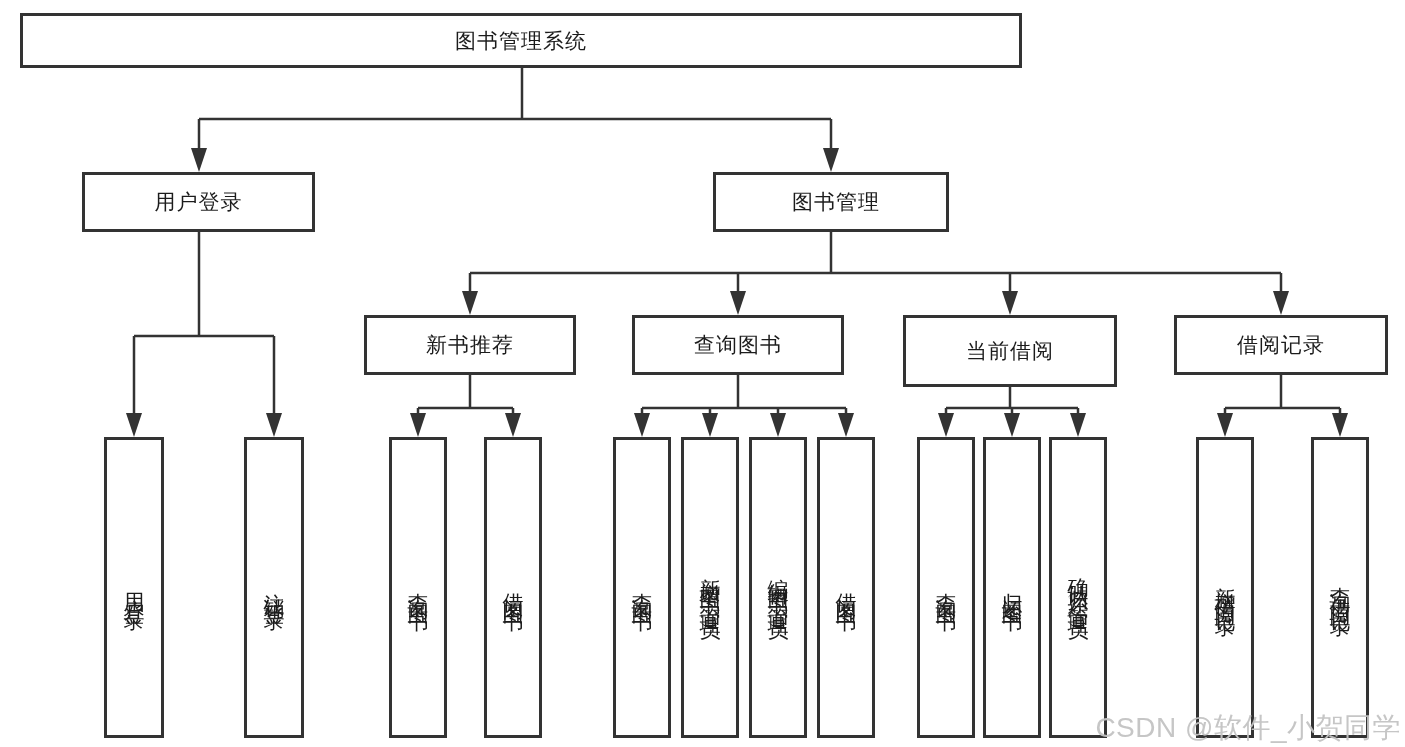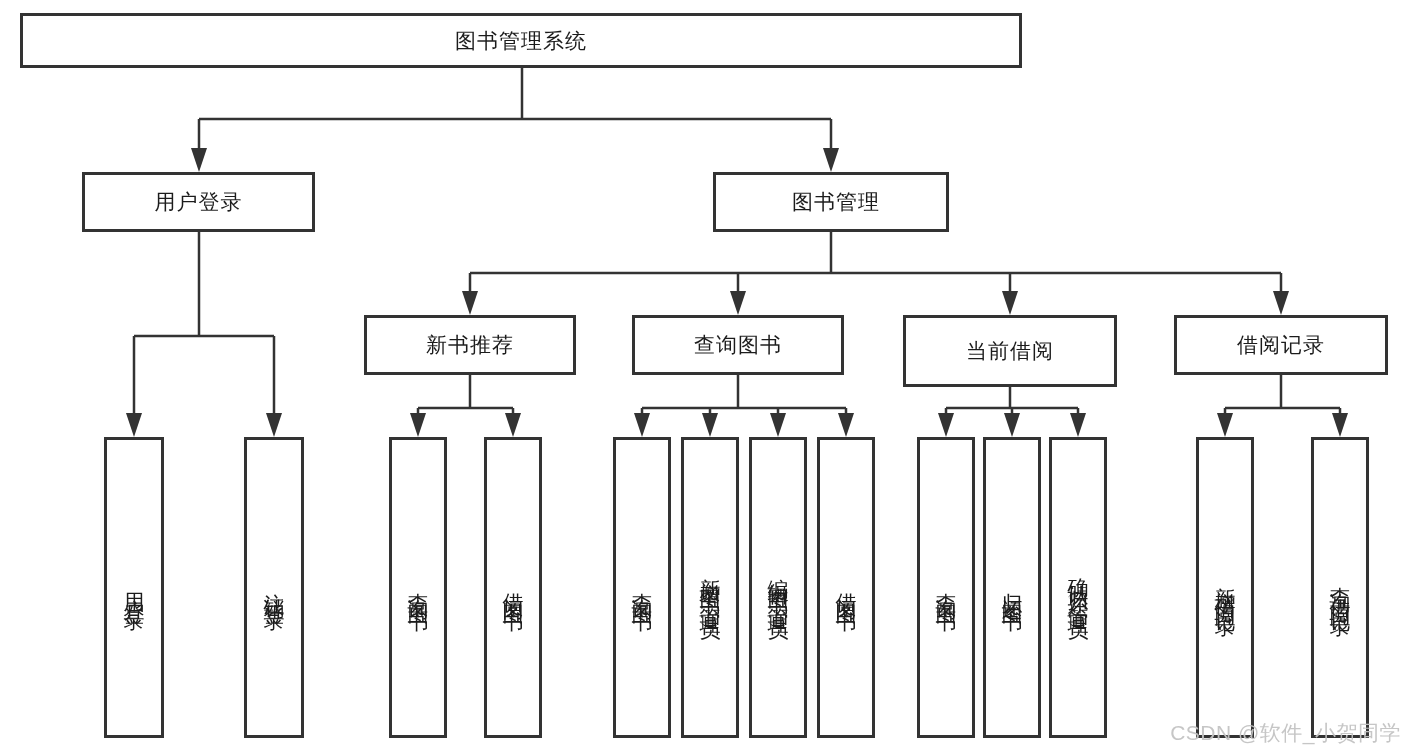--- a/index.html
+++ b/index.html
@@ -40,21 +40,21 @@
     text-orientation: mixed;
     font-size: 21px;
     letter-spacing: 6px;
     color: #1c1c1c;
     white-space: nowrap;
   }
   .watermark {
     position: absolute;
     right: 4px;
     bottom: 0px;
-    font-size: 21px;
+    font-size: 28px;
     color: #c3c3c3;
     opacity: 0.95;
     z-index: 5;
     letter-spacing: 0.5px;
   }
 </style>
 </head>
 <body>
 
 <div id="stage">

